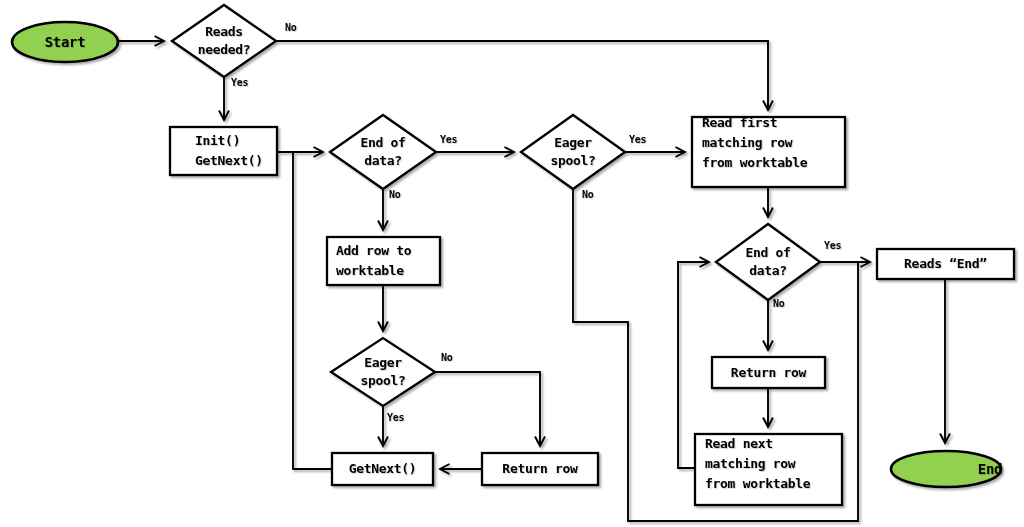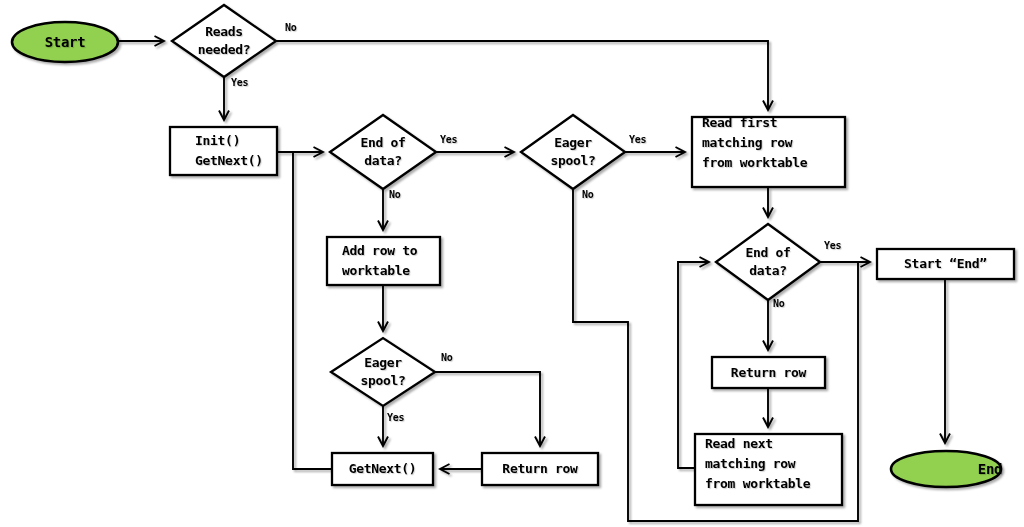--- a/index.html
+++ b/index.html
@@ -99,22 +99,22 @@
 GetNext()</div>
   <div class="label node-label center" style="left:331px;top:115px;width:104px;height:74px;">End of
 data?</div>
   <div class="label node-label center" style="left:521px;top:115px;width:104px;height:74px;">Eager
 spool?</div>
   <div class="label node-label left" style="left:702px;top:117px;width:143px;height:52px;">Read first
 matching row
 from worktable</div>
   <div class="label node-label center" style="left:716px;top:224px;width:104px;height:76px;">End of
 data?</div>
-  <div class="label node-label center" style="left:877px;top:249px;width:137px;height:30px;">Start “End”</div>
-  <div class="label node-label left" style="left:336px;top:237px;width:104px;height:48px;margin-left:6px;">Add row to
+  <div class="label node-label center" style="left:877px;top:249px;width:137px;height:30px;">Reads “End”</div>
+  <div class="label node-label left" style="left:336px;top:237px;width:104px;height:48px;">Add row to
 worktable</div>
   <div class="label node-label center" style="left:331px;top:338px;width:104px;height:68px;">Eager
 spool?</div>
   <div class="label node-label center" style="left:332px;top:453px;width:101px;height:32px;">GetNext()</div>
   <div class="label node-label center" style="left:482px;top:453px;width:116px;height:32px;">Return row</div>
   <div class="label node-label center" style="left:712px;top:357px;width:113px;height:31px;">Return row</div>
   <div class="label node-label left" style="left:705px;top:434px;width:137px;height:60px;">Read next
 matching row
 from worktable</div>
   <div class="label node-label center terminal-label" style="left:936px;top:451px;width:108px;height:36px;">End</div>

